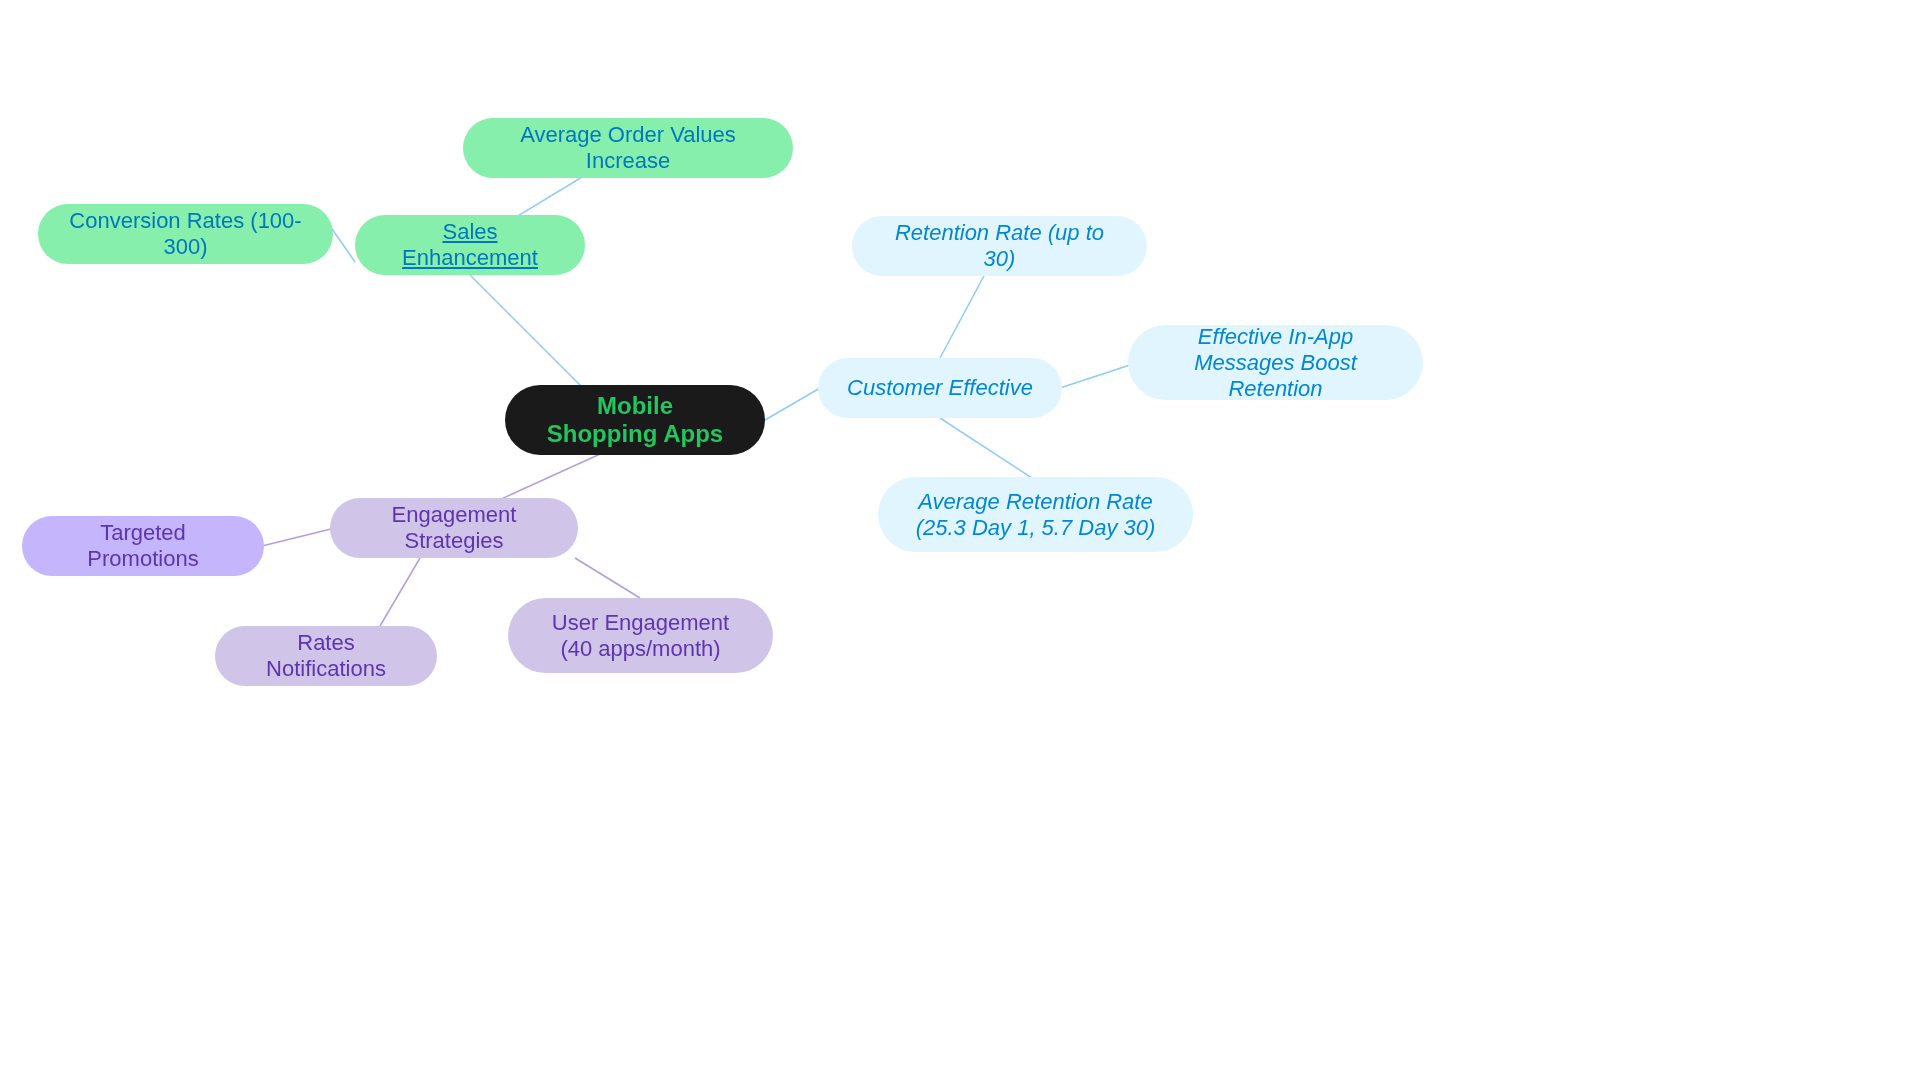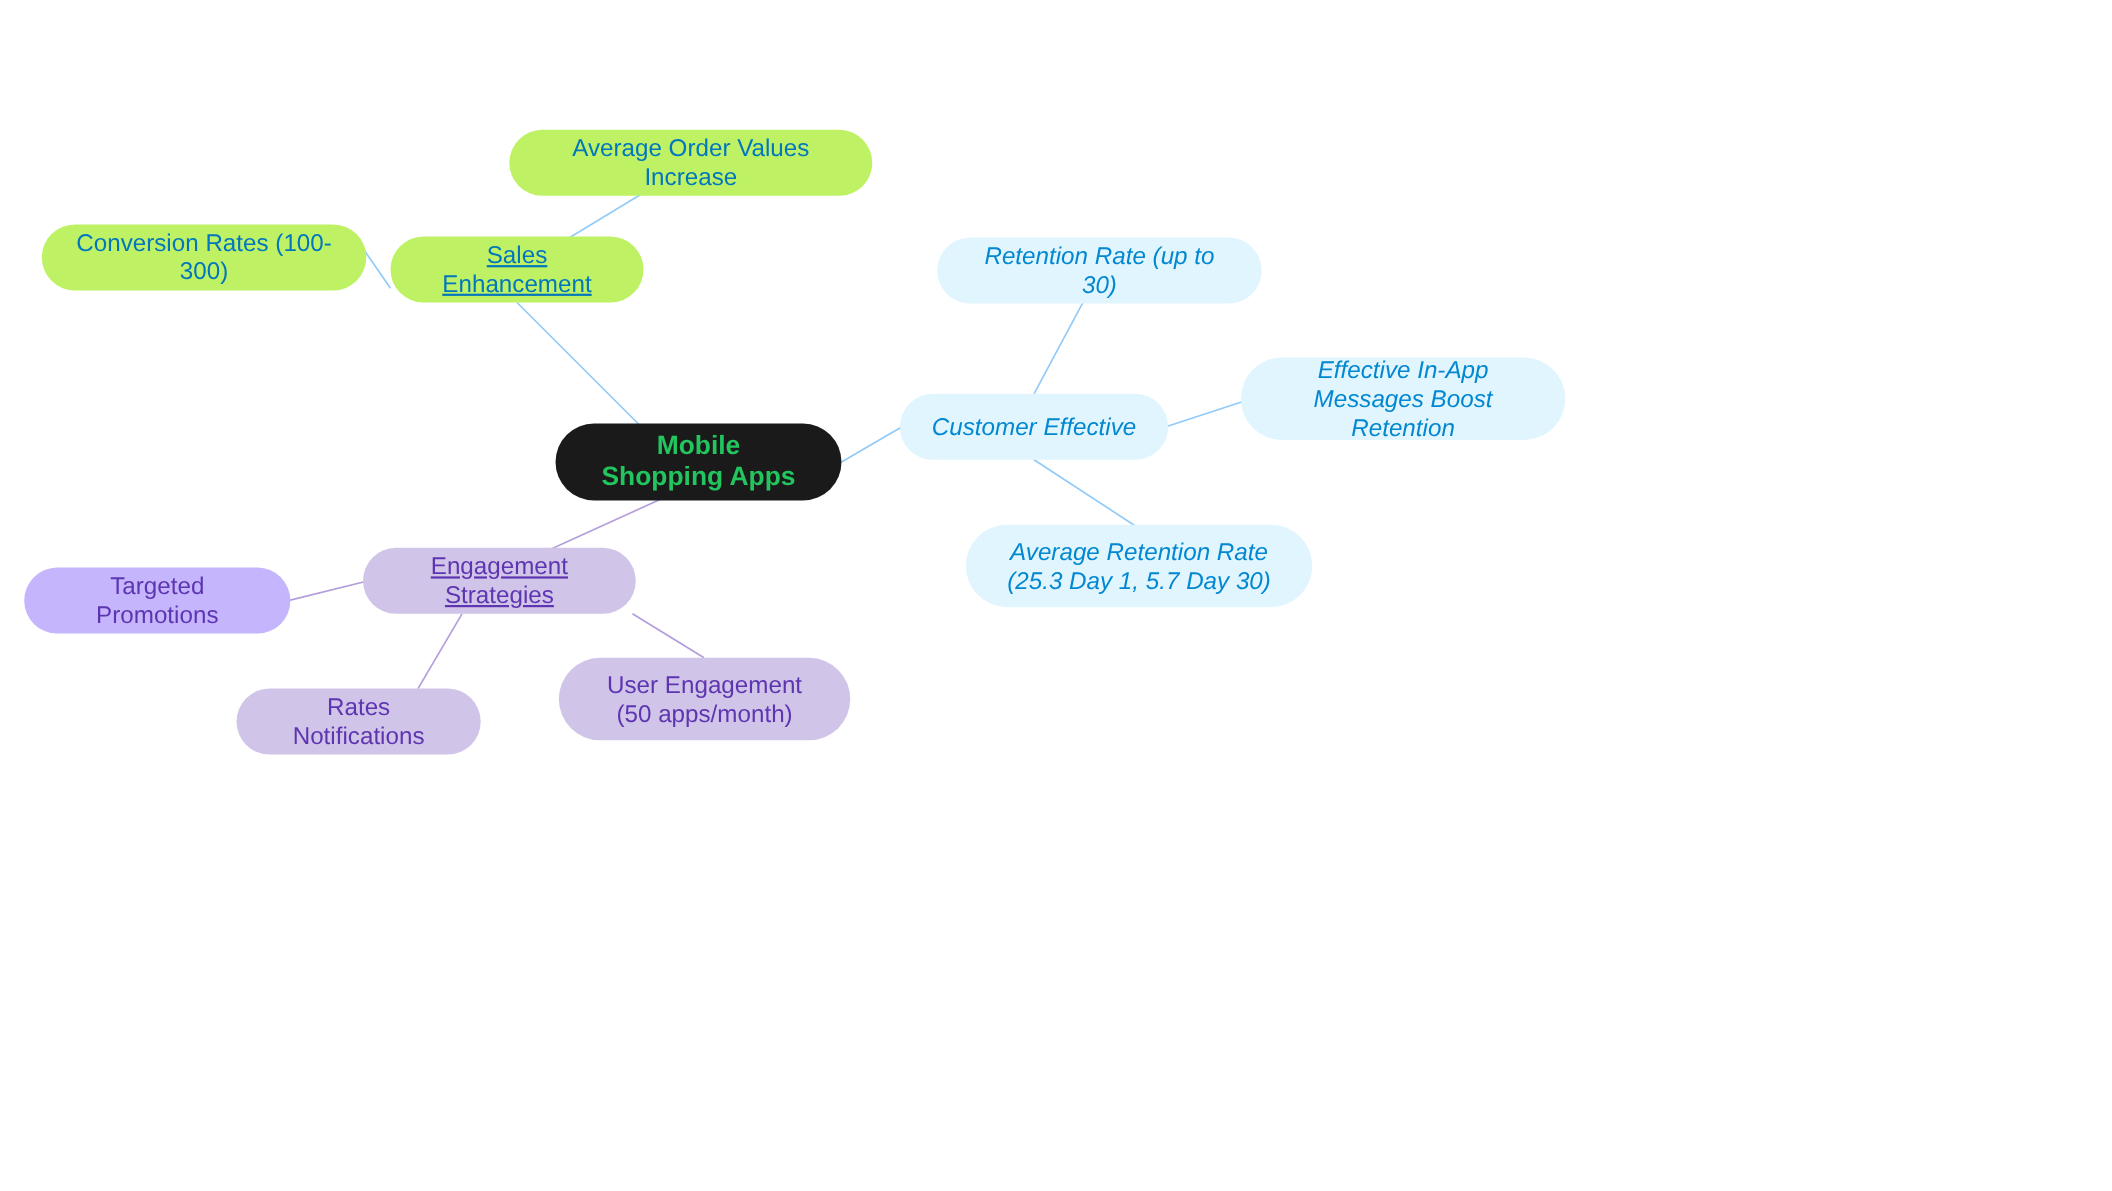--- a/index.html
+++ b/index.html
@@ -37,21 +37,21 @@
     }
     .node-center {
       background: #1a1a1a;
       color: #22c55e;
       font-size: 24px;
       font-weight: 600;
       border-radius: 50px;
       padding: 22px 40px;
     }
     .node-blue-dark {
-      background: #bef264;
+      background: #86efac;
       color: #0277bd;
       border: none;
     }
     .node-blue-light {
       background: #e1f5fe;
       color: #0288d1;
       border: none;
       font-style: italic;
     }
     .node-purple-medium {
@@ -103,21 +103,21 @@
   <div class="node node-blue-dark" style="left: 38px; top: 204px; width: 295px; height: 60px;">Conversion Rates (100-300)</div>
 
   <div class="node node-blue-light" style="left: 818px; top: 358px; width: 244px; height: 60px;">Customer Effective</div>
 
   <div class="node node-blue-light" style="left: 852px; top: 216px; width: 295px; height: 60px;">Retention Rate (up to 30)</div>
 
   <div class="node node-blue-light" style="left: 1128px; top: 325px; width: 295px; height: 75px;">Effective In-App Messages Boost Retention</div>
 
   <div class="node node-blue-light" style="left: 878px; top: 477px; width: 315px; height: 75px;">Average Retention Rate (25.3 Day 1, 5.7 Day 30)</div>
 
-  <div class="node node-purple-medium" style="left: 330px; top: 498px; width: 248px; height: 60px; text-decoration: underline;">Engagement Strategies</div>
+  <div class="node node-purple-medium" style="left: 330px; top: 498px; width: 248px; height: 60px;">Engagement Strategies</div>
 
   <div class="node node-purple-light" style="left: 22px; top: 516px; width: 242px; height: 60px;">Targeted Promotions</div>
 
   <div class="node node-purple-medium" style="left: 215px; top: 626px; width: 222px; height: 60px;">Rates Notifications</div>
 
-  <div class="node node-purple-medium" style="left: 508px; top: 598px; width: 265px; height: 75px;">User Engagement (50 apps/month)</div>
+  <div class="node node-purple-medium" style="left: 508px; top: 598px; width: 265px; height: 75px;">User Engagement (40 apps/month)</div>
 
 </div>
 
 </body></html>

